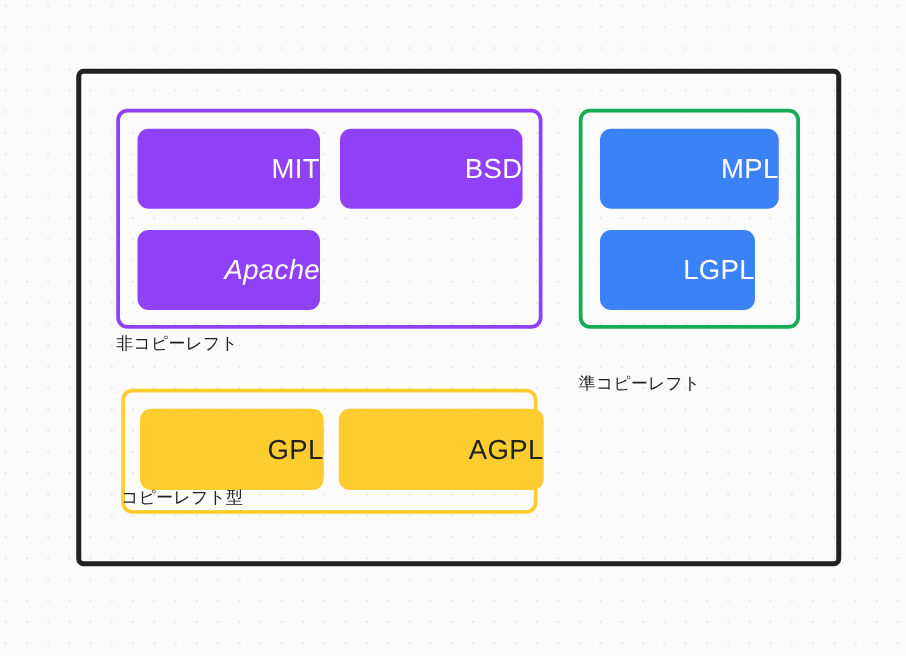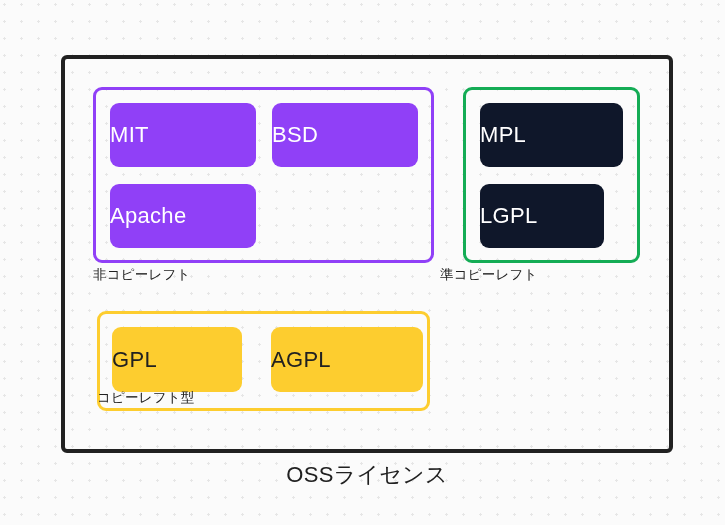--- a/index.html
+++ b/index.html
@@ -89,43 +89,43 @@
   }
   .label-copyleft { top: 389px; }
 
   
   .card {
     position: absolute;
     box-sizing: border-box;
     border-radius: 9px;
     display: flex;
     align-items: center;
-    justify-content: flex-start;
+    justify-content: flex-end;
     font-size: 22px;
     line-height: 1;
     letter-spacing: 0.3px;
     user-select: none;
   }
 
   .card-purple { background-color: #9040f7; color: #ffffff; }
-  .card-green  { background-color: #0f172a; color: #ffffff; }
+  .card-green  { background-color: #3b82f6; color: #ffffff; }
   .card-yellow { background-color: #fdcd2f; color: #212121; }
 
   
   .card-mit    { left: 110px; top: 103px; width: 146px; height: 64px; }
   .card-bsd    { left: 272px; top: 103px; width: 146px; height: 64px; }
-  .card-apache { left: 110px; top: 184px; width: 146px; height: 64px; }
+  .card-apache { left: 110px; top: 184px; width: 146px; height: 64px; font-style: italic; }
 
   
   .card-mpl    { left: 480px; top: 103px; width: 143px; height: 64px; }
   .card-lgpl   { left: 480px; top: 184px; width: 124px; height: 64px; }
 
   
-  .card-gpl    { left: 112px; top: 327px; width: 130px; height: 65px; }
-  .card-agpl   { left: 271px; top: 327px; width: 152px; height: 65px; }
+  .card-gpl    { left: 112px; top: 327px; width: 147px; height: 65px; }
+  .card-agpl   { left: 271px; top: 327px; width: 164px; height: 65px; }
 
   
   .diagram-title {
     position: absolute;
     left: 61px;
     top: 460px;
     width: 612px;
     text-align: center;
     font-size: 22px;
     line-height: 30px;
@@ -160,29 +160,28 @@
   <div class="group group-weak"></div>
 
   <div class="card card-green card-mpl">
     <span>MPL</span>
   </div>
 
   <div class="card card-green card-lgpl">
     <span>LGPL</span>
   </div>
 
-  <div class="group-label label-weak" style="left:440px; width:177px;">準コピーレフト</div>
+  <div class="group-label label-weak" style="left:463px; width:177px;margin-top:32px;">準コピーレフト</div>
 
   <div class="group group-copyleft"></div>
 
   <div class="card card-yellow card-gpl">
     <span>GPL</span>
   </div>
 
   <div class="card card-yellow card-agpl">
     <span>AGPL</span>
   </div>
 
   <div class="group-label label-copyleft" style="left:97px; width:333px;">コピーレフト型</div>
 
-  <div class="diagram-title">OSSライセンス</div>
 
 </div>
 
 </body></html>

